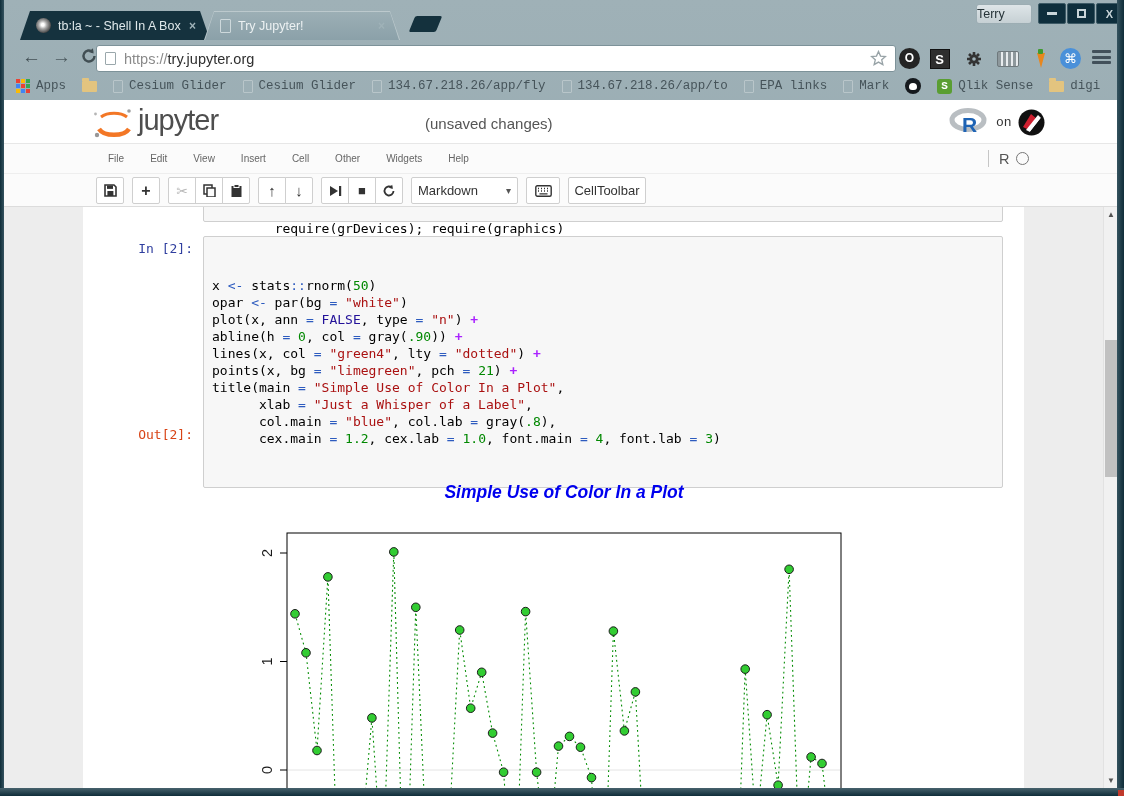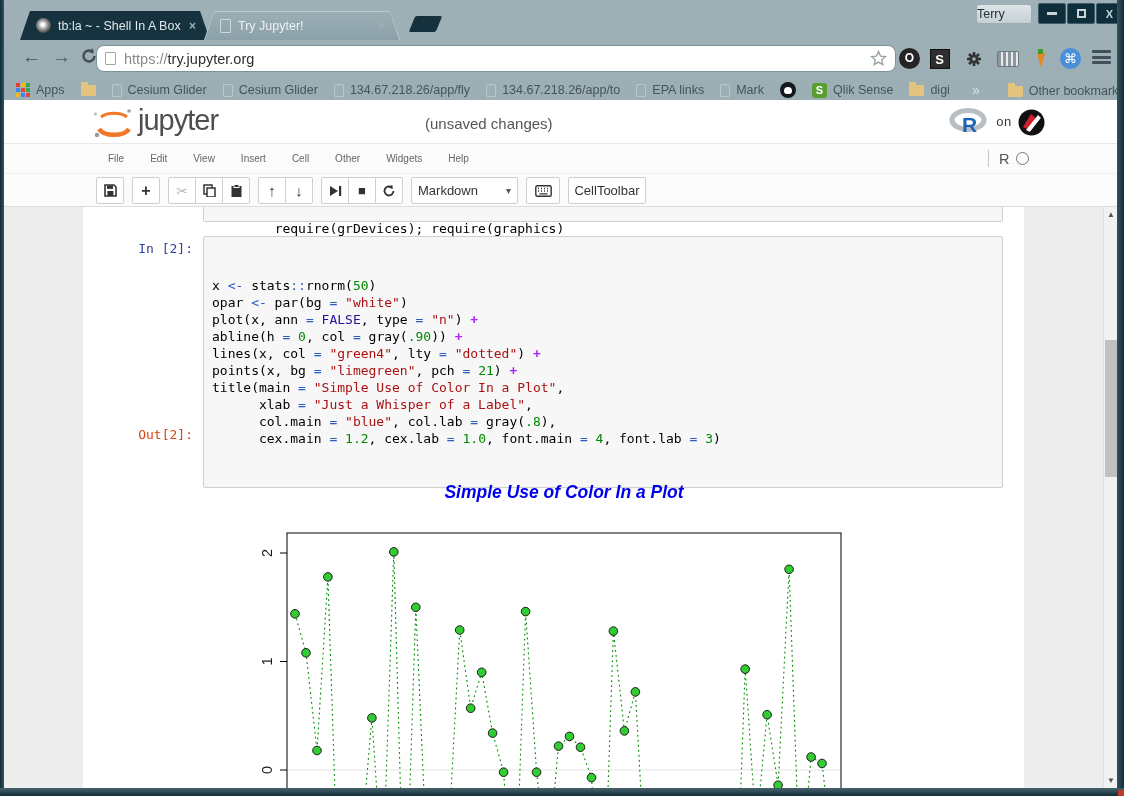--- a/index.html
+++ b/index.html
@@ -22,28 +22,28 @@
   .tab-close{font-size:12px;color:#9fb2b8;font-weight:bold;padding-left:6px;}
   .favicon-spiral{width:15px;height:15px;border-radius:50%;margin-right:7px;flex:none;
     background:radial-gradient(circle at 45% 45%,#ffffff 12%,#a9a9a9 35%,#3c3c3c 75%,#666 100%);}
   .favicon-page{width:11px;height:14px;border:1.5px solid #cdd8db;border-radius:1px;margin-right:7px;flex:none;background:transparent;}
   .winbtn{width:28px;height:21px;top:3px;background:#0e2e3c;border:1px solid #3d5a66;border-radius:2px;
     display:flex;align-items:center;justify-content:center;color:#c9d5d9;font-size:11px;font-weight:bold;}
   .newtab{width:27px;height:16px;top:16px;background:#14313d;transform:skewX(-22deg);border-radius:2px;}
 
   
   .navbtn{font-size:19px;font-weight:bold;color:#414e53;top:46px;}
-  .urlbar{left:96px;top:45px;width:800px;height:27px;background:#fff;border:1px solid #7d9299;border-radius:8px;
+  .urlbar{left:96px;top:45px;width:800px;height:27px;background:#fff;border:1px solid #7d9299;border-radius:3px;
     display:flex;align-items:center;padding:0 8px;}
   .url-doc{width:11px;height:13px;border:1.5px solid #9aa7ab;border-radius:1px;margin-right:8px;}
   .url-text{font-size:14.5px;}
   .extbox{top:47px;width:23px;height:23px;display:flex;align-items:center;justify-content:center;}
 
   
-  .bmbar{left:8px;top:74px;right:10px;height:24px;display:flex;align-items:flex-end;gap:6px;}
+  .bmbar{left:8px;top:74px;right:10px;height:24px;display:flex;align-items:center;gap:6px;font-family:Liberation Mono, monospace;}
   .bm{display:flex;align-items:center;gap:6px;font-size:12.5px;color:#46545a;padding:0 8px;white-space:nowrap;}
   .icon-folder{width:15px;height:11px;background:#e3c47f;border-radius:1px;position:relative;flex:none;}
   .icon-folder:before{content:"";position:absolute;top:-3px;left:0;width:7px;height:3px;background:#e3c47f;border-radius:1px 1px 0 0;}
   .icon-page{width:10px;height:13px;border:1.5px solid #b9c6ca;border-radius:1px;flex:none;}
   .icon-apps{width:14px;height:14px;display:grid;grid-template-columns:4px 4px 4px;grid-template-rows:4px 4px 4px;gap:1px;flex:none;}
   .icon-apps i{display:block;}
 
   
   .page{left:4px;top:100px;width:1113px;height:688px;background:#fff;}
   .menu-item{font-size:10px;color:#666;padding:0 13px;}

